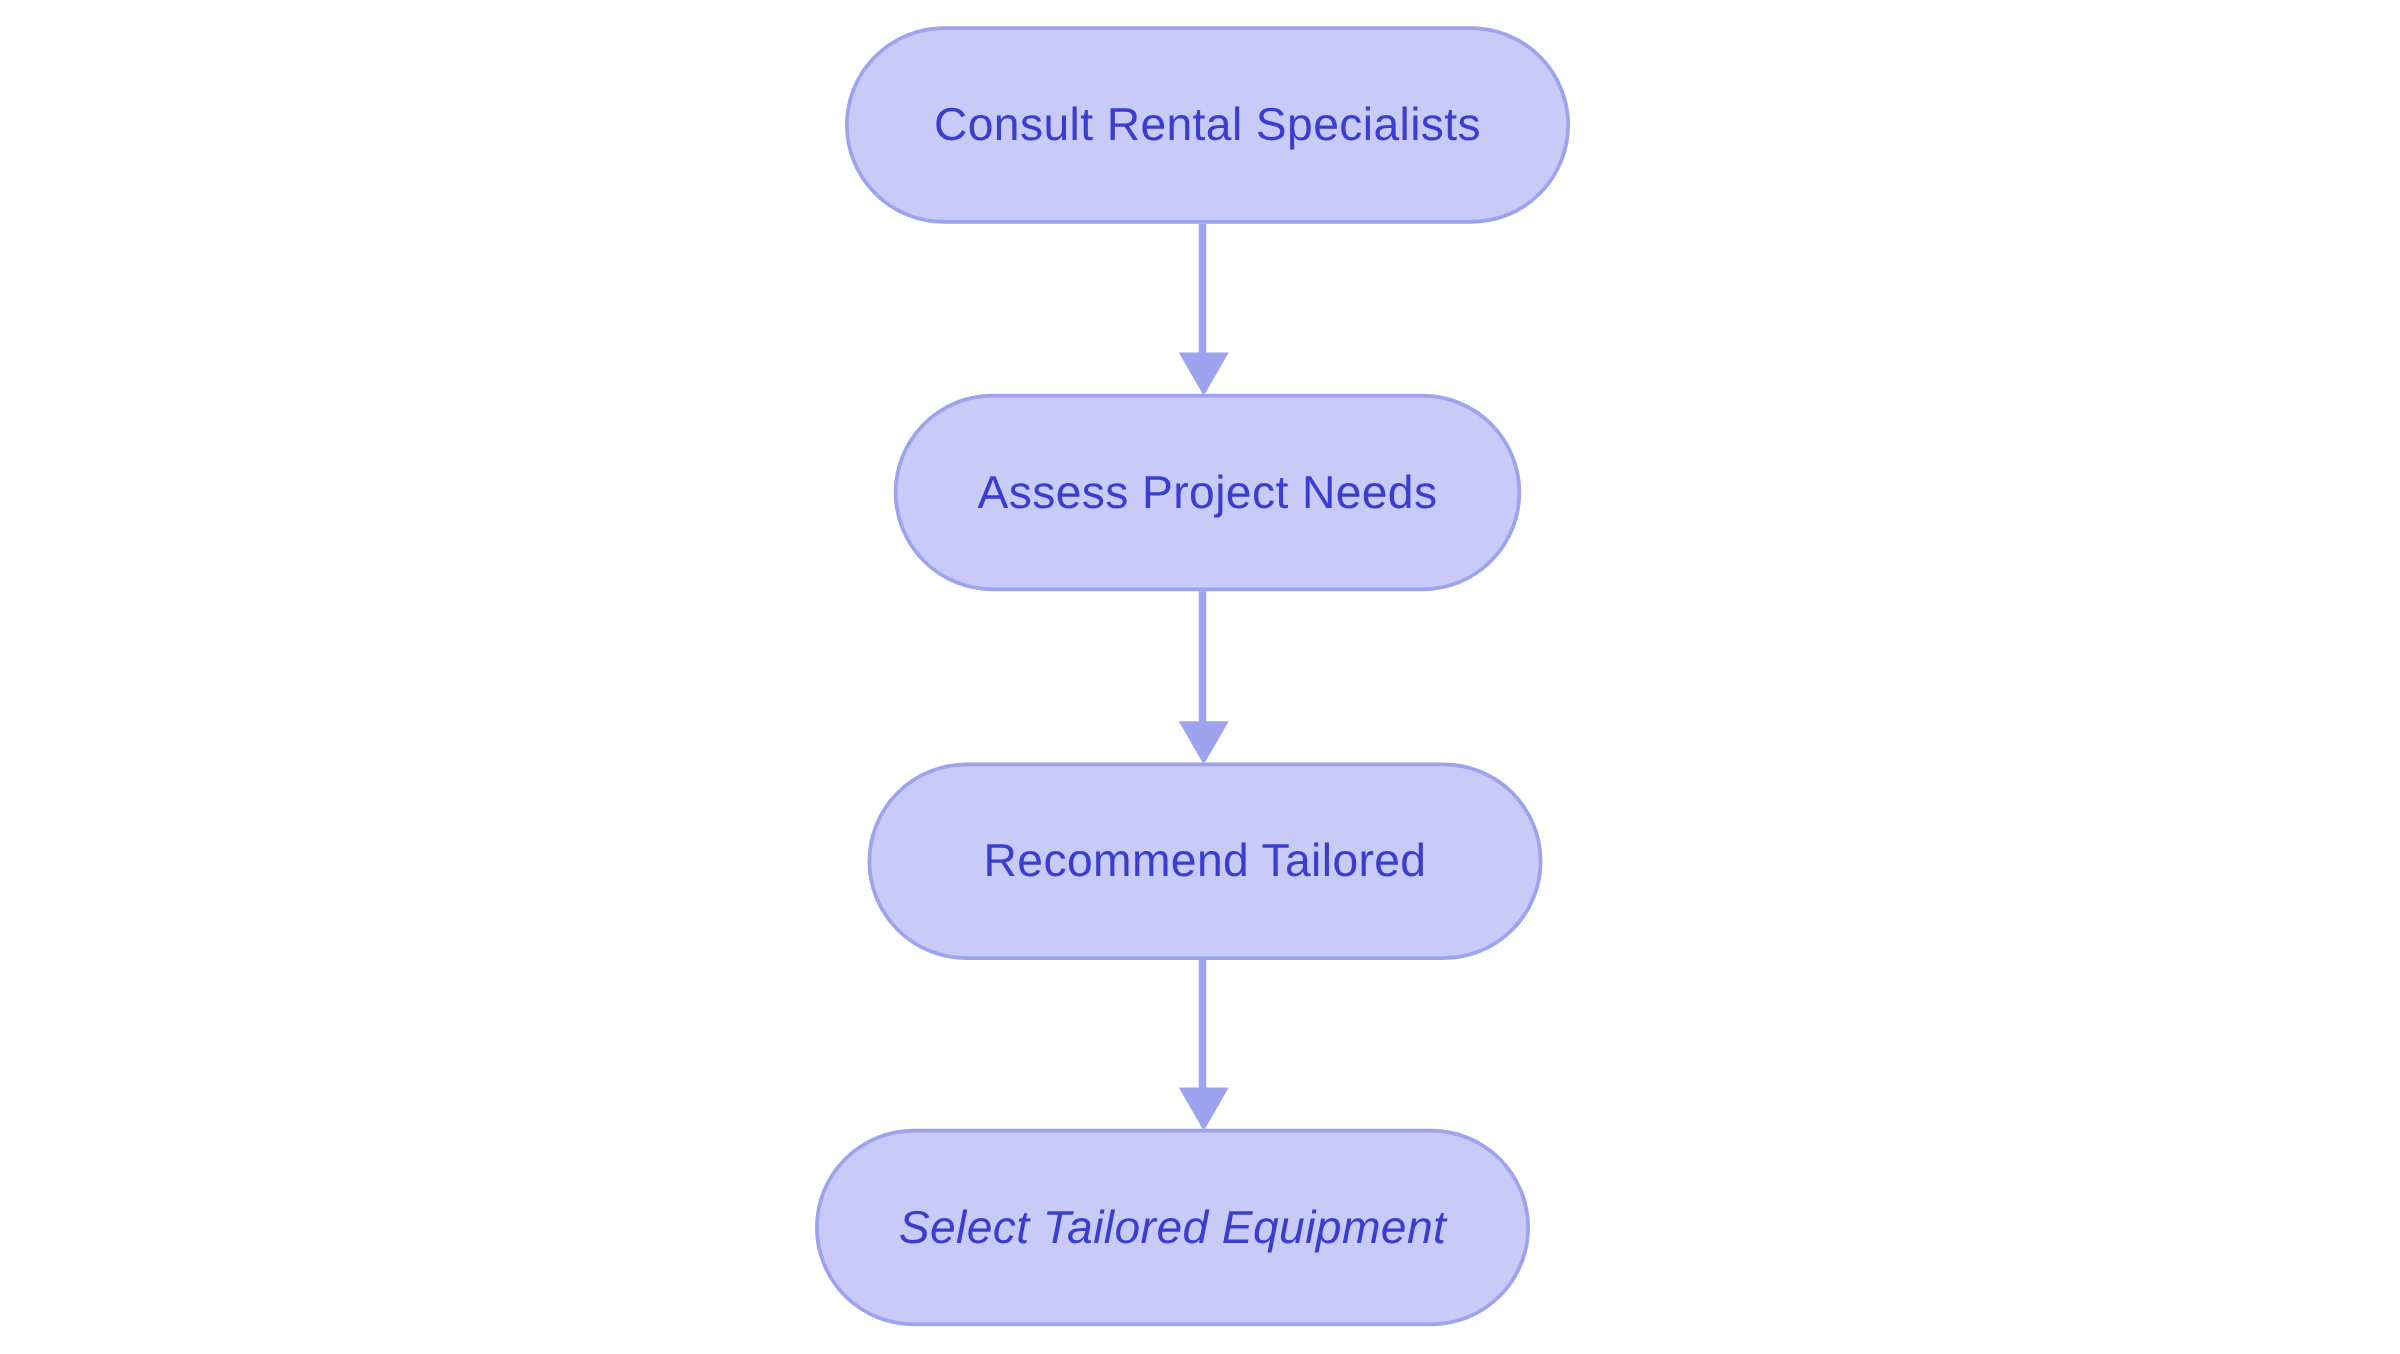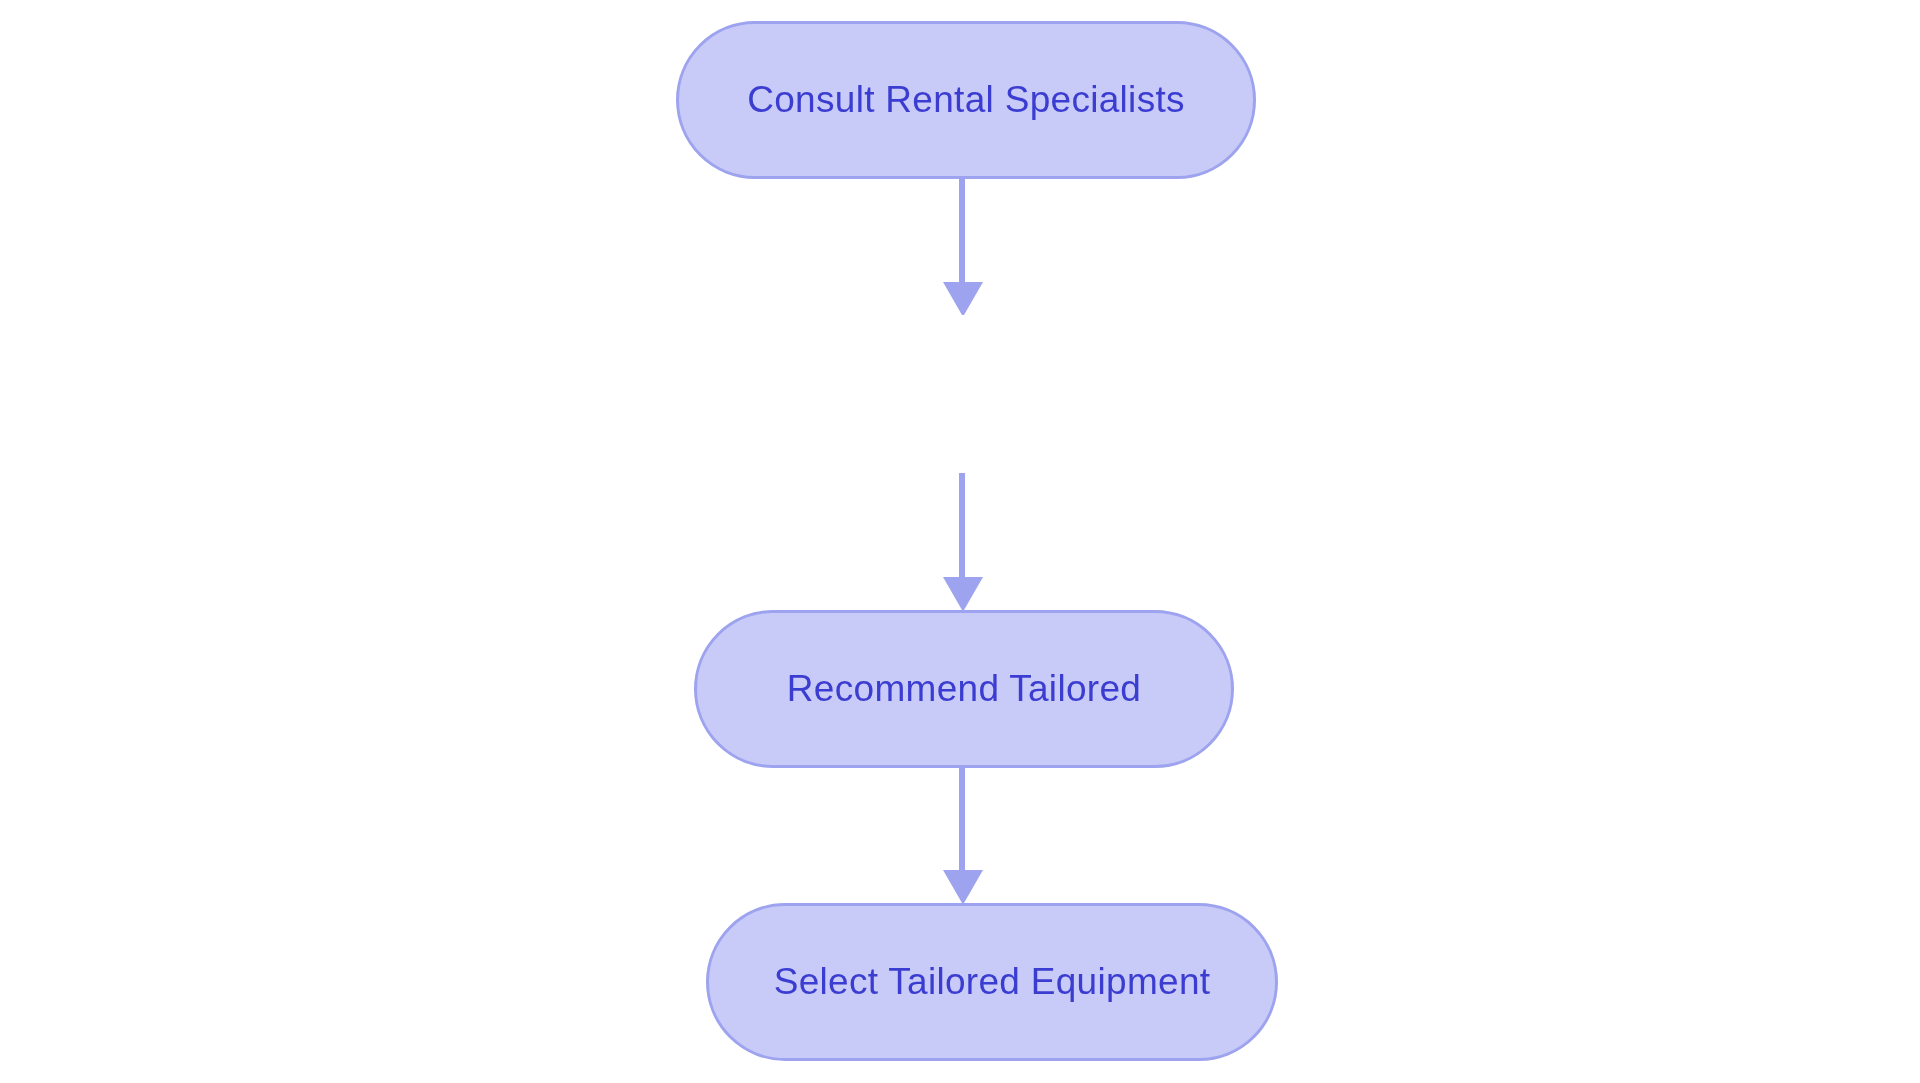--- a/index.html
+++ b/index.html
@@ -37,21 +37,21 @@
     color: var(--text);
     font-size: 37px;
     font-weight: 400;
     letter-spacing: 0.3px;
     white-space: nowrap;
     text-align: center;
   }
   .node-1 { left: 674px; top: 19px;  width: 580px; }
   .node-2 { left: 713px; top: 313px; width: 502px; }
   .node-3 { left: 692px; top: 608px; width: 540px; }
-  .node-4 { left: 704px; top: 901px; width: 572px; }
+  .node-4 { left: 650px; top: 901px; width: 572px; font-style: italic; }
 
   .arrow-line {
     position: absolute;
     left: 957px;
     width: 6px;
     background: var(--arrow);
   }
   .arrow-head {
     position: absolute;
     left: 941px;
@@ -73,20 +73,23 @@
 
 <div class="canvas">
 
   <div class="node node-1">
     <span class="node-label">Consult Rental Specialists</span>
   </div>
 
   <div class="arrow-line line-1"></div>
   <div class="arrow-head head-1"></div>
 
+  <div class="node node-2">
+    <span class="node-label">Assess Project Needs</span>
+  </div>
 
   <div class="arrow-line line-2"></div>
   <div class="arrow-head head-2"></div>
 
   <div class="node node-3">
     <span class="node-label">Recommend Tailored</span>
   </div>
 
   <div class="arrow-line line-3"></div>
   <div class="arrow-head head-3"></div>

